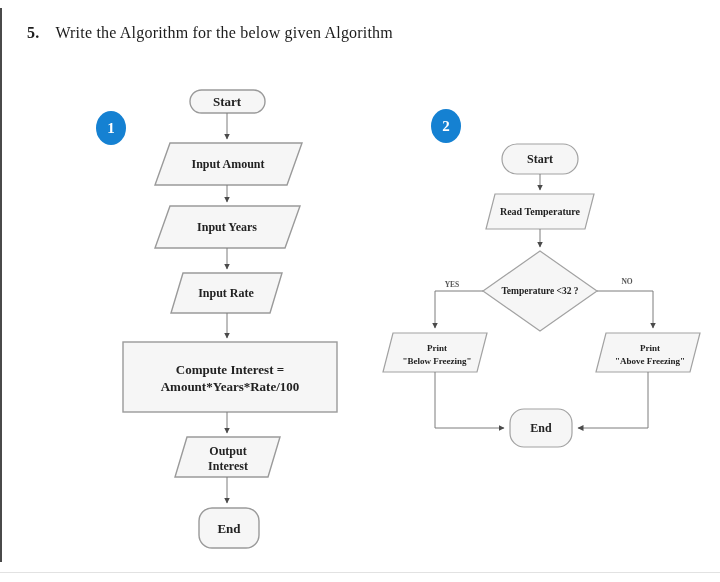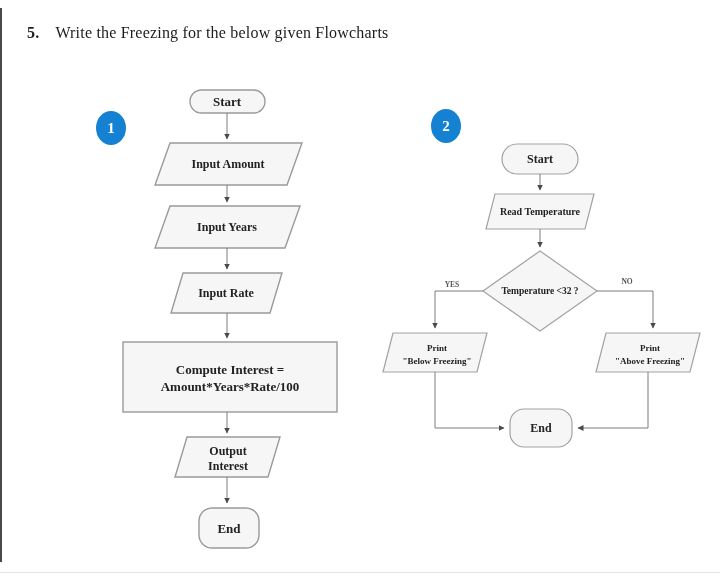--- a/index.html
+++ b/index.html
@@ -48,21 +48,21 @@
   .badge-num { fill: #ffffff; font-size: 15px; }
 </style>
 </head>
 <body>
 
 <div class="page">
   <div class="left-rule"></div>
   <div class="bottom-rule"></div>
 
   <div class="heading">
-    <span class="qnum">5.</span><span class="qtext">Write the Freezing for the below given Flowcharts</span>
+    <span class="qnum">5.</span><span class="qtext">Write the Algorithm for the below given Algorithm</span>
   </div>
 
   <svg class="flow" width="720" height="582" viewBox="0 0 720 582">
     <defs>
       <marker id="ah" markerWidth="7" markerHeight="7" refX="5.5" refY="3" orient="auto">
         <path d="M0,0 L6,3 L0,6 Z" fill="#4a4a4a"></path>
       </marker>
     </defs>
 
     <g>

